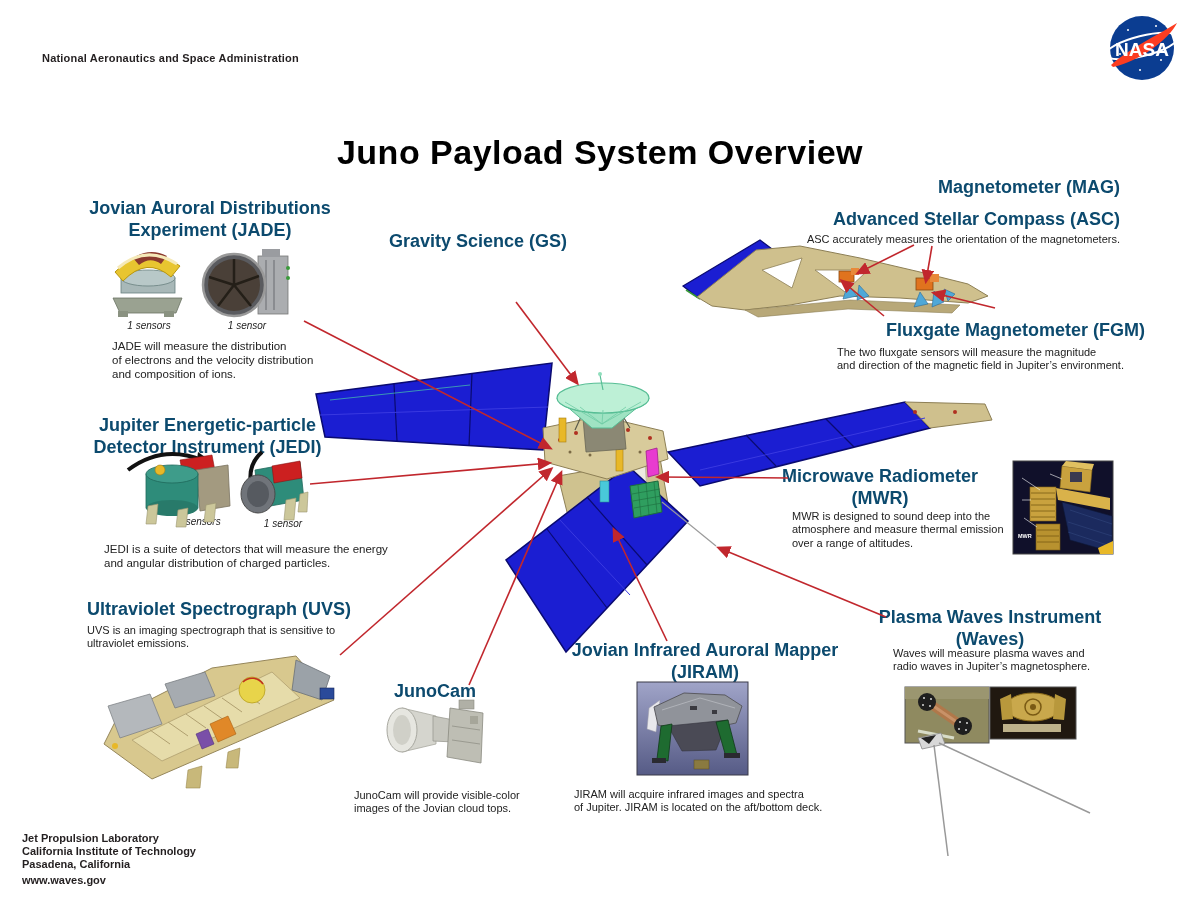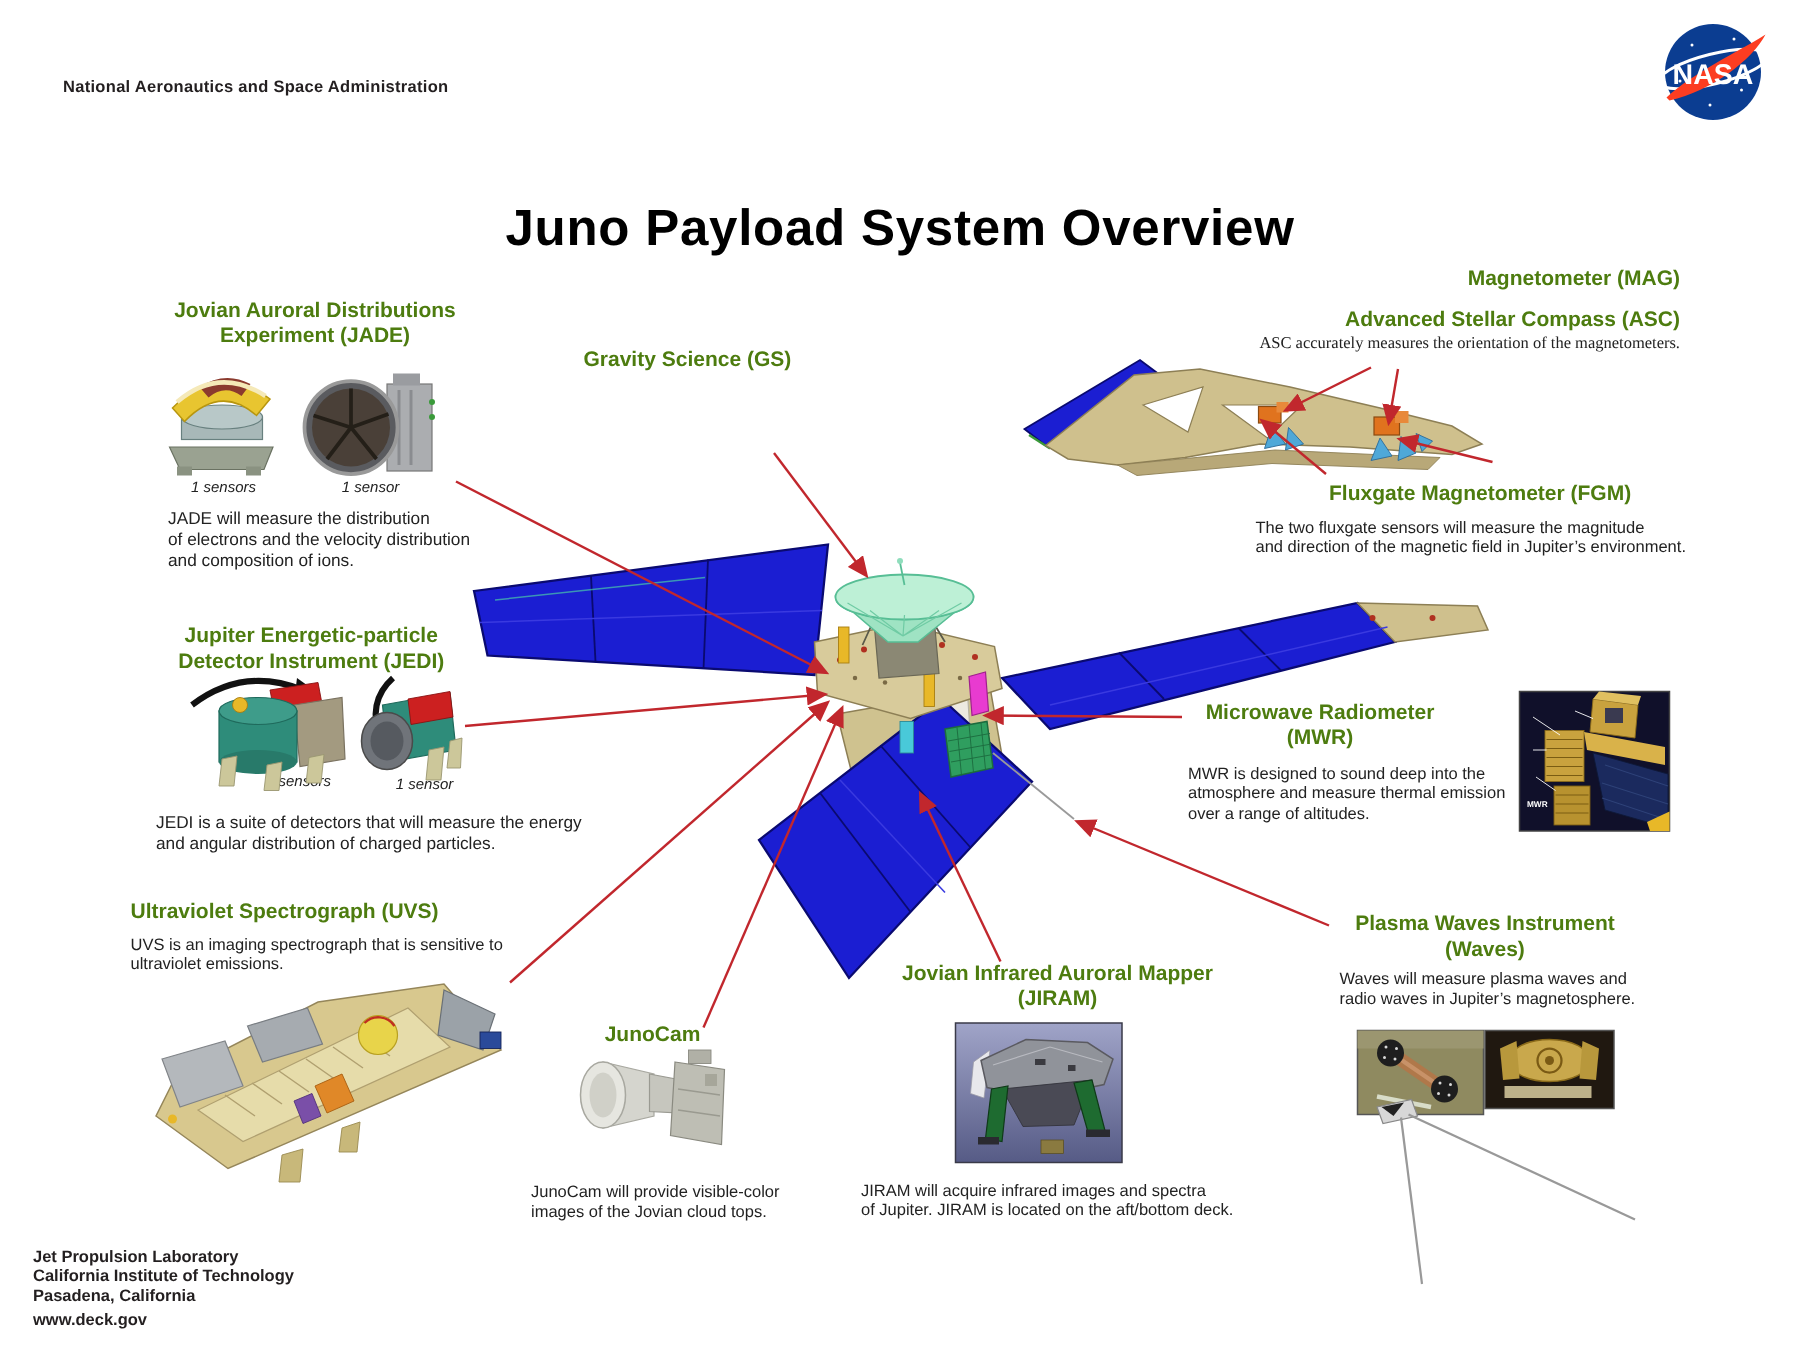--- a/index.html
+++ b/index.html
@@ -1,21 +1,21 @@
 <!DOCTYPE html>
 <html><head>
 <meta charset="utf-8">
 <style>
   html,body{margin:0;padding:0;background:#fff;}
   #canvas{position:relative;width:1200px;height:900px;background:#ffffff;overflow:hidden;
           font-family:"Liberation Sans",sans-serif;color:#1a1a1a;}
   .abs{position:absolute;}
   .agency{font-size:11px;font-weight:bold;letter-spacing:.2px;color:#231f20;}
   .title{width:1200px;text-align:center;font-size:34px;font-weight:bold;color:#000000;letter-spacing:.5px;}
-  .h-sec{font-weight:bold;font-size:14px;line-height:1.22;color:#4d7c0f;white-space:pre-line;}
+  .h-sec{font-weight:bold;font-size:18px;line-height:1.22;color:#0c4a6e;white-space:pre-line;}
   .h-ctr{text-align:center;}
   .h-rt{text-align:right;}
   .desc{font-size:11.5px;line-height:1.22;color:#222;white-space:pre-line;}
   .desc-sm{font-size:11px;}
   .cap{font-size:10px;font-style:italic;color:#222;}
   .footer{font-size:11px;font-weight:bold;line-height:1.2;color:#231f20;white-space:pre-line;}
   .url{font-size:11px;font-weight:bold;color:#231f20;}
   svg{display:block;}
   #overlay{position:absolute;left:0;top:0;pointer-events:none;}
 </style>
@@ -51,21 +51,21 @@
   <div class="abs cap" style="left:222px;top:320px;width:50px;text-align:center;">1 sensor</div>
   <div class="abs desc" style="left:112px;top:339px;width:235px;">JADE will measure the distribution
 of electrons and the velocity distribution
 and composition of ions.</div>
 
   <div class="abs h-sec" style="left:389px;top:231px;">Gravity Science (GS)</div>
 
   <div class="abs" style="right:80px;top:177px;width:420px;text-align:right;">
     <div class="h-sec h-rt">Magnetometer (MAG)</div>
     <div class="h-sec h-rt" style="margin-top:10px;">Advanced Stellar Compass (ASC)</div>
-    <div class="desc desc-sm" style="margin-top:2px;font-family:Liberation Serif, serif;">ASC accurately measures the orientation of the magnetometers.</div>
+    <div class="desc desc-sm" style="margin-top:2px;">ASC accurately measures the orientation of the magnetometers.</div>
   </div>
 
   <div class="abs h-sec" style="left:886px;top:320px;">Fluxgate Magnetometer (FGM)</div>
   <div class="abs desc desc-sm" style="left:837px;top:346px;width:350px;">The two fluxgate sensors will measure the magnitude
 and direction of the magnetic field in Jupiter’s environment.</div>
 
   <div class="abs h-sec h-ctr" style="left:85px;top:415px;width:245px;">Jupiter Energetic-particle
 Detector Instrument (JEDI)</div>
   <div class="abs cap" style="left:172px;top:516px;width:54px;text-align:center;">2 sensors</div>
   <div class="abs cap" style="left:258px;top:518px;width:50px;text-align:center;">1 sensor</div>
@@ -92,21 +92,21 @@
 (JIRAM)</div>
 
   <div class="abs h-sec h-ctr" style="left:870px;top:607px;width:240px;">Plasma Waves Instrument
 (Waves)</div>
   <div class="abs desc desc-sm" style="left:893px;top:647px;width:240px;">Waves will measure plasma waves and
 radio waves in Jupiter’s magnetosphere.</div>
 
   <div class="abs footer" style="left:22px;top:832px;">Jet Propulsion Laboratory
 California Institute of Technology
 Pasadena, California</div>
-  <div class="abs url" style="left:22px;top:874px;">www.deck.gov</div>
+  <div class="abs url" style="left:22px;top:874px;">www.waves.gov</div>
 
   <svg id="overlay" width="1200" height="900" viewBox="0 0 1200 900">
     <defs>
       <marker id="ah" markerWidth="9" markerHeight="8" refX="7" refY="4" orient="auto">
         <path d="M0,0 L9,4 L0,8 Z" fill="#C1272D"></path>
       </marker>
       <linearGradient id="jiramBg" x1="0" y1="0" x2="0" y2="1">
         <stop offset="0" stop-color="#A0A4C8"></stop>
           <stop offset="1" stop-color="#565B86"></stop>
       </linearGradient>

